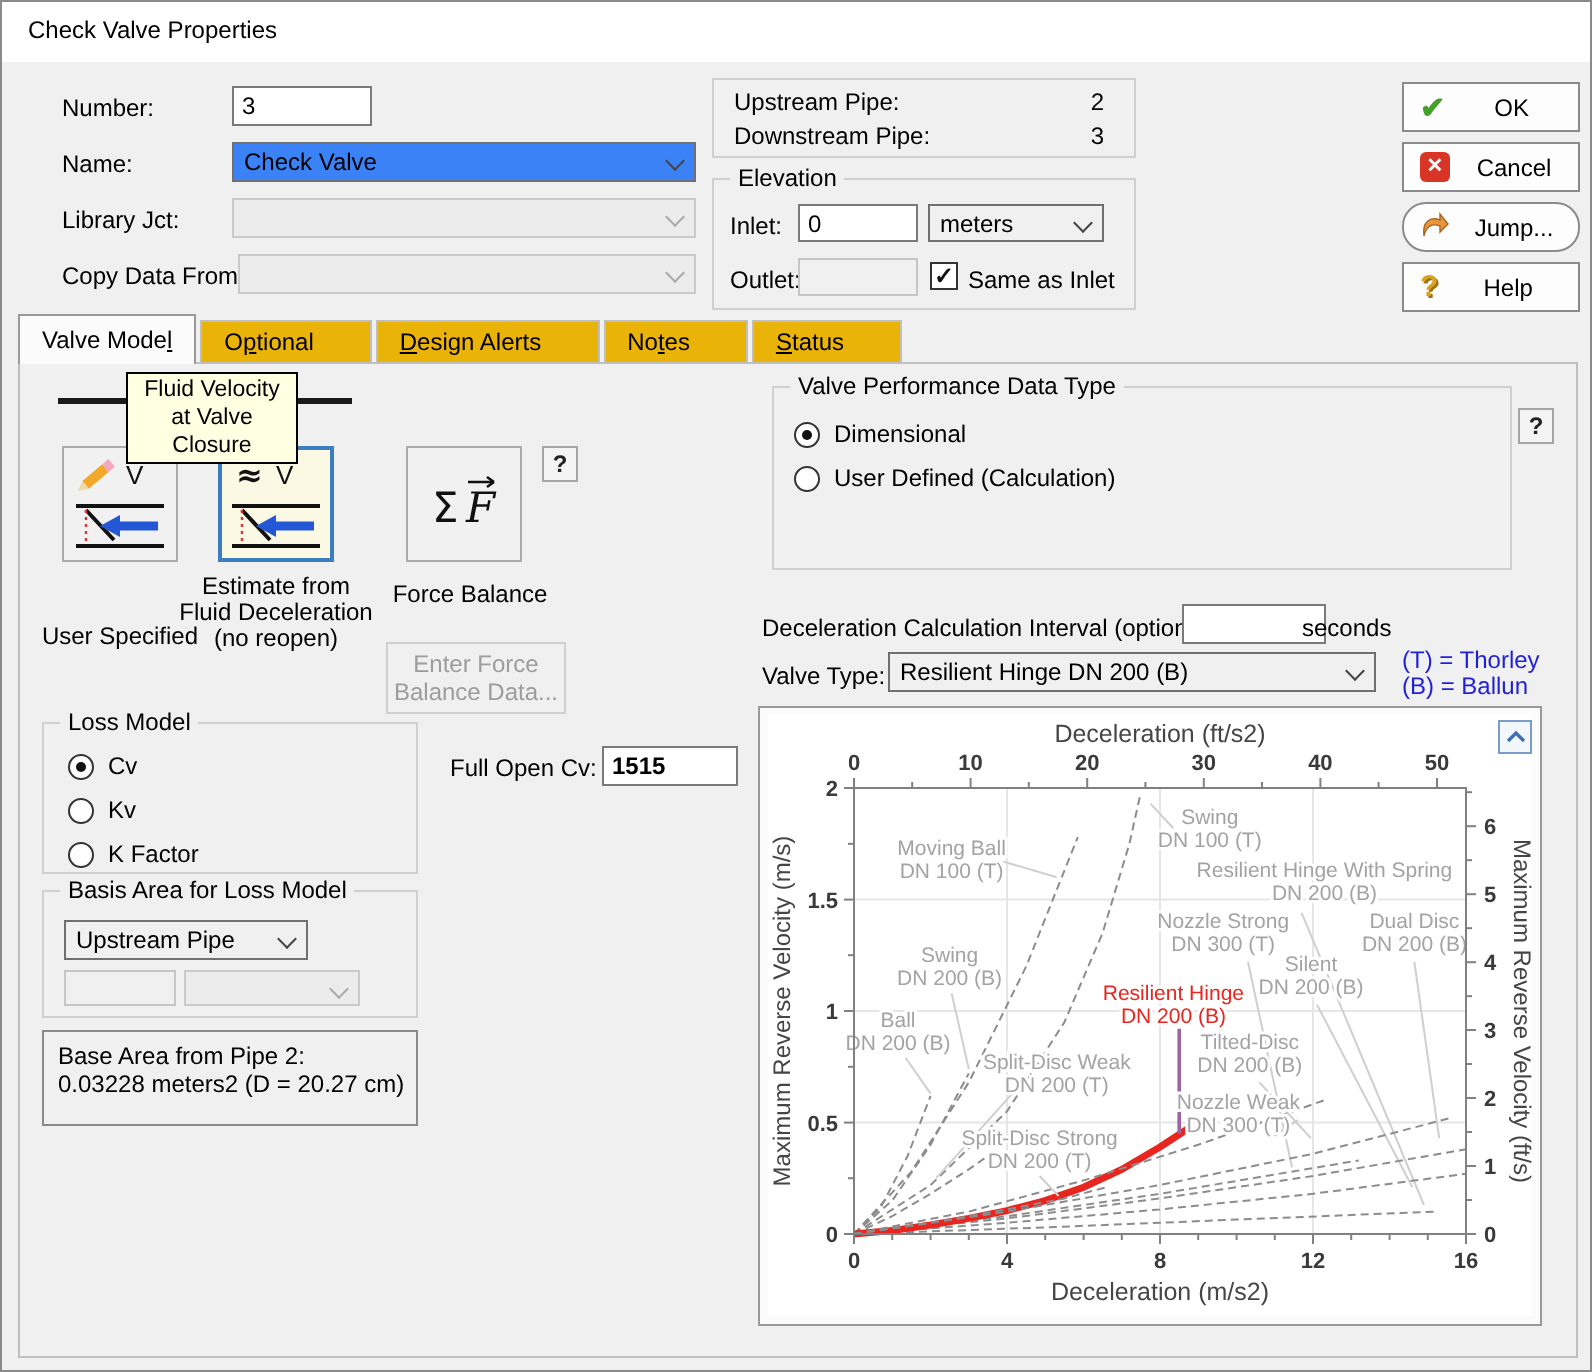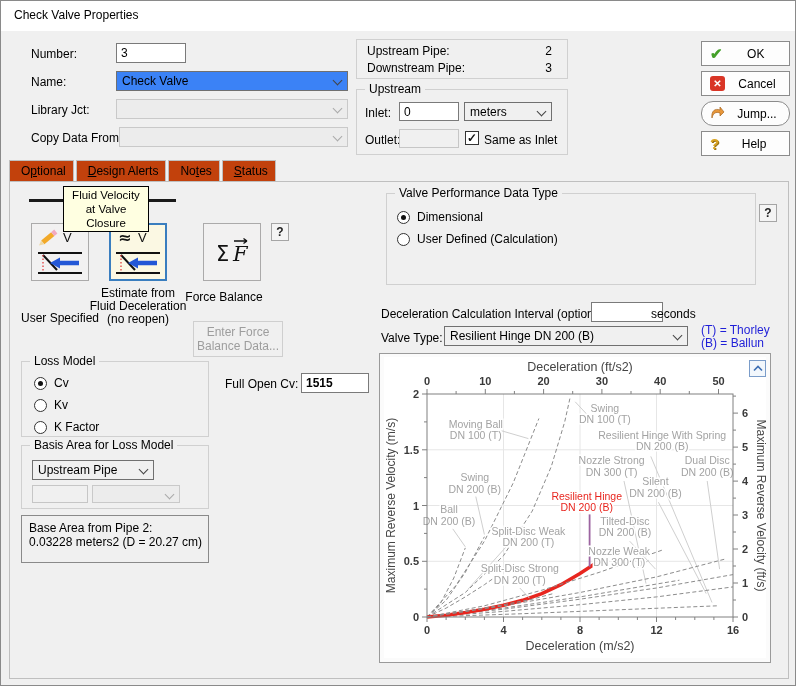--- a/index.html
+++ b/index.html
@@ -24,21 +24,21 @@
   .infobox{position:absolute;border:1px solid #d0d0d0;}
   .radio-row{display:flex;align-items:center;gap:7px;margin-bottom:8px;cursor:default;}
   .radio{width:13px;height:13px;border:1px solid #333;border-radius:50%;background:#fff;position:relative;flex:0 0 13px;}
   .radio.on::after{content:"";position:absolute;left:3px;top:3px;width:5px;height:5px;border-radius:50%;background:#111;}
   .checkbox{position:absolute;width:14px;height:14px;border:1px solid #333;background:#fff;
             font-size:12px;line-height:12px;text-align:center;color:#111;font-weight:bold;}
   .btn{position:absolute;background:#fdfdfd;border:1px solid #8b8b8b;display:flex;align-items:center;
        font-family:"Liberation Sans",sans-serif;font-size:12px;color:#000;padding:0 8px;gap:8px;}
   .btn .txt{flex:1;text-align:center;}
   .tabs{position:absolute;left:8px;top:158px;display:flex;align-items:flex-end;height:23px;}
-  .tab{background:#c2410c;border:1px solid #bfbfbf;border-bottom:none;padding:3px 7px 4px 11px;margin-right:2px;
+  .tab{background:#eab308;border:1px solid #bfbfbf;border-bottom:none;padding:3px 28px 4px 11px;margin-right:2px;
        font-size:12px;position:relative;}
   .tab.active{background:#fbfbfb;padding:5px 11px;z-index:3;border-color:#9a9a9a;}
   .tabpage{position:absolute;left:8px;top:180px;width:780px;height:498px;border:1px solid #bfbfbf;background:#f0f0f0;}
   .tooltip{position:absolute;background:#ffffe1;border:1px solid #000;text-align:center;font-size:11.5px;
            line-height:14px;padding:1px 4px;z-index:2;}
   .tipline{position:absolute;height:3px;background:#1a1a1a;}
   .iconbtn{position:absolute;width:58px;height:58px;border:1px solid #abaaaa;background:#f2f1f1;
            display:flex;align-items:center;justify-content:center;}
   .iconbtn.sel{border:2px solid #3a7ebf;background:#fbf8e3;}
   .iconlbl{position:absolute;text-align:center;font-size:12px;line-height:13px;white-space:nowrap;}
@@ -77,21 +77,21 @@
   </div>
 
   <div class="infobox" style="left:355px;top:38px;width:212px;height:40px;">
     <span class="lbl" style="left:10px;top:4px;">Upstream Pipe:</span>
     <span class="lbl" style="right:15px;top:4px;">2</span>
     <span class="lbl" style="left:10px;top:21px;">Downstream Pipe:</span>
     <span class="lbl" style="right:15px;top:21px;">3</span>
   </div>
 
   <div class="groupbox" style="left:355px;top:88px;width:212px;height:66px;">
-    <span class="legend">Upstream</span>
+    <span class="legend">Elevation</span>
     <span class="lbl" style="left:8px;top:16px;">Inlet:</span>
     <input class="tbox" style="left: 42px; top: 12px; width: 60px; height: 19px;" value="0">
     <div class="combo" style="left:107px;top:12px;width:88px;height:19px;">
       <span>meters</span><span class="chev"></span>
     </div>
     <span class="lbl" style="left:8px;top:43px;">Outlet:</span>
     <input class="tbox dis" style="left: 42px; top: 39px; width: 60px; height: 19px;" disabled="" value="">
     <span class="checkbox" style="left:108px;top:41px;">✓</span>
     <span class="lbl" style="left:127px;top:43px;">Same as Inlet</span>
   </div>
@@ -111,20 +111,21 @@
         </svg>
     </span>
     <span class="txt">Jump...</span>
   </div>
   <div class="btn" style="left:700px;top:130px;width:89px;height:25px;">
     <span style="color:#d9a320;font-size:15px;font-weight:bold;text-shadow:1px 1px 0 #9a7110;">?</span>
     <span class="txt">Help</span>
   </div>
 
   <div class="tabs" id="tabs">
+      <div class="tab active">Valve Mode<u>l</u></div>
       <div class="tab">O<u>p</u>tional</div>
       <div class="tab"><u>D</u>esign Alerts</div>
       <div class="tab">No<u>t</u>es</div>
       <div class="tab"><u>S</u>tatus</div>
     </div>
   <div class="tabpage"></div>
 
   <div class="tipline" style="left:28px;top:198px;width:147px;"></div>
   <div class="tooltip" style="left:62px;top:185px;width:86px;">
     <div>Fluid Velocity</div>
@@ -169,21 +170,21 @@
   <div class="qbtn" style="left:270px;top:222px;">?</div>
 
   <div class="iconlbl" style="left:10px;top:286px;width:98px;margin-top:25px;">
     <div>User Specified</div>
   </div>
   <div class="iconlbl" style="left:84px;top:286px;width:106px;">
     <div>Estimate from</div>
     <div>Fluid Deceleration</div>
     <div>(no reopen)</div>
   </div>
-  <div class="iconlbl" style="left:174px;top:290px;width:98px;">
+  <div class="iconlbl" style="left:185px;top:290px;width:98px;">
     <div>Force Balance</div>
   </div>
 
   <div class="disbtn" style="left:192px;top:320px;width:90px;height:36px;">
     <div>Enter Force</div>
     <div>Balance Data...</div>
   </div>
 
   <div class="groupbox" style="left:20px;top:360px;width:188px;height:76px;">
     <span class="legend">Loss Model</span>

